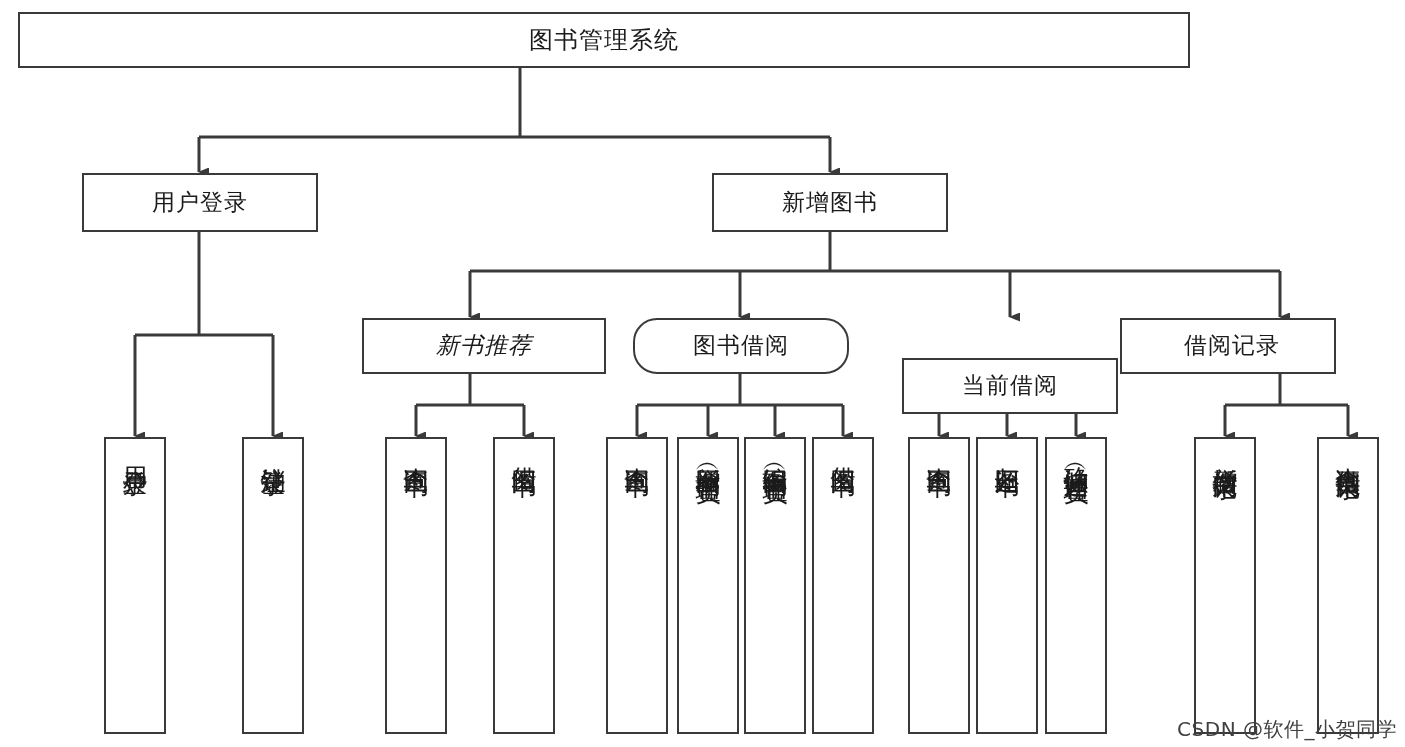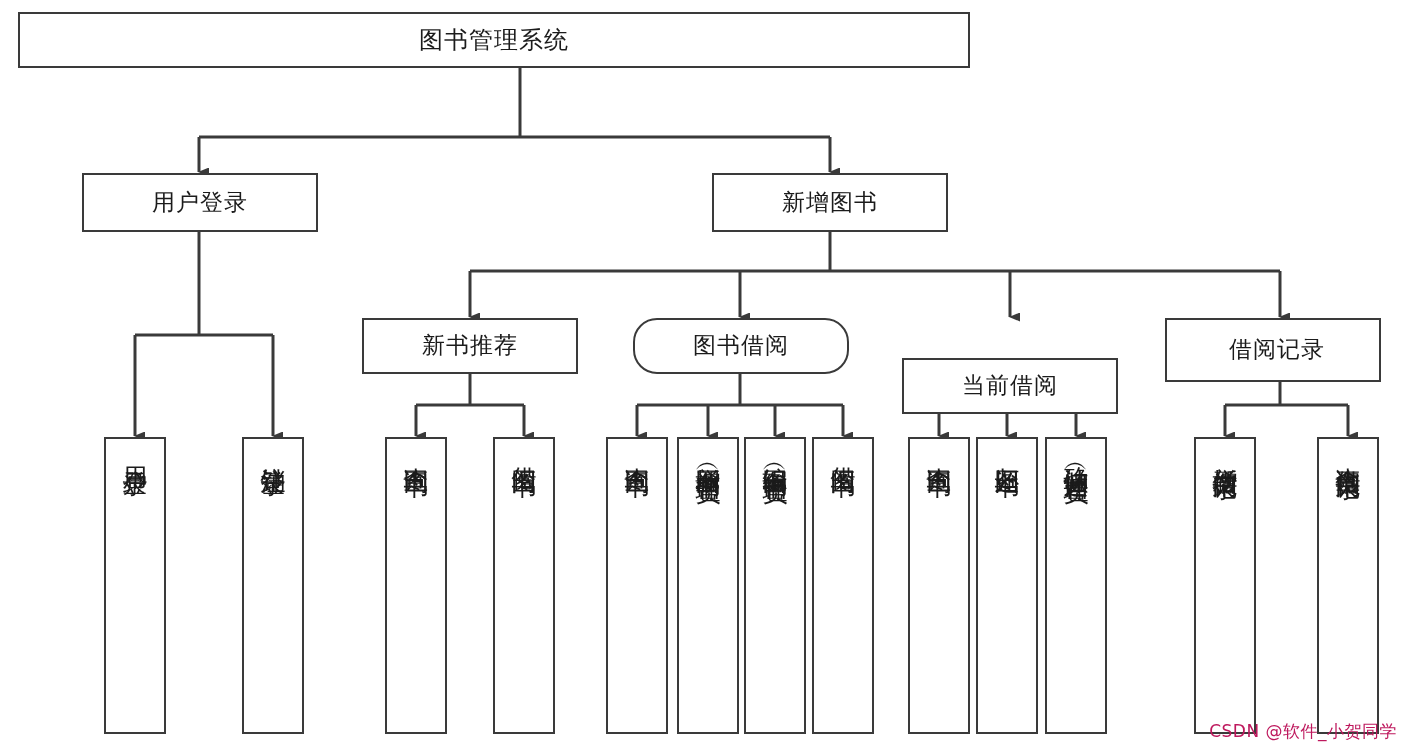--- a/index.html
+++ b/index.html
@@ -22,21 +22,21 @@
     align-items:flex-start;padding-top:8px;
   }
   .vtext{
     writing-mode:vertical-rl;text-orientation:upright;
     font-size:25px;line-height:1.08;letter-spacing:2px;
     white-space:nowrap;
     -webkit-writing-mode:vertical-rl;
   }
   #watermark{
     position:absolute;right:8px;bottom:4px;
-    font-size:17px;color:#be185d;letter-spacing:0.5px;
+    font-size:20px;color:#404040;letter-spacing:0.5px;
     white-space:nowrap;pointer-events:none;
   }
 </style>
 </head>
 <body>
 
 <div id="diagram-root">
 
   <svg id="wires" viewBox="0 0 1405 747" xmlns="http://www.w3.org/2000/svg">
     <defs>
@@ -81,41 +81,41 @@
       <path d="M1007,405 L1007,436" marker-end="url(#arw)"></path>
       <path d="M1076,405 L1076,436" marker-end="url(#arw)"></path>
 
       <path d="M1280,374 L1280,405"></path>
       <path d="M1225,405 L1348,405"></path>
       <path d="M1225,405 L1225,436" marker-end="url(#arw)"></path>
       <path d="M1348,405 L1348,436" marker-end="url(#arw)"></path>
     </g>
   </svg>
 
-  <div class="node root-node" style="left:18px;top:12px;width:952px;height:56px;justify-content:center;">
+  <div class="node root-node" style="left:18px;top:12px;width:1172px;height:56px;justify-content:center;">
     <span>图书管理系统</span>
   </div>
 
   <div class="node h-node" style="left:82px;top:173px;width:236px;height:59px;">
     <span>用户登录</span>
   </div>
   <div class="node h-node" style="left:712px;top:173px;width:236px;height:59px;">
     <span>新增图书</span>
   </div>
 
-  <div class="node h-node" style="left:362px;top:318px;width:216px;height:56px;">
+  <div class="node h-node" style="left:362px;top:318px;width:244px;height:56px;font-style:italic;">
     <span>新书推荐</span>
   </div>
   <div class="node h-node" style="left:633px;top:318px;width:216px;height:56px;border-radius:24px;">
     <span>图书借阅</span>
   </div>
   <div class="node h-node" style="left:902px;top:318px;width:216px;height:56px;margin-top:40px;">
     <span>当前借阅</span>
   </div>
-  <div class="node h-node" style="left:1165px;top:318px;width:216px;height:64px;padding-left:8px;">
+  <div class="node h-node" style="left:1120px;top:318px;width:216px;height:56px;padding-left:8px;">
     <span>借阅记录</span>
   </div>
 
   <div class="node leaf-node" style="left:104px;top:437px;width:62px;height:297px;">
     <span class="vtext">用户登录</span>
   </div>
   <div class="node leaf-node" style="left:242px;top:437px;width:62px;height:297px;">
     <span class="vtext">注销登录</span>
   </div>
 

